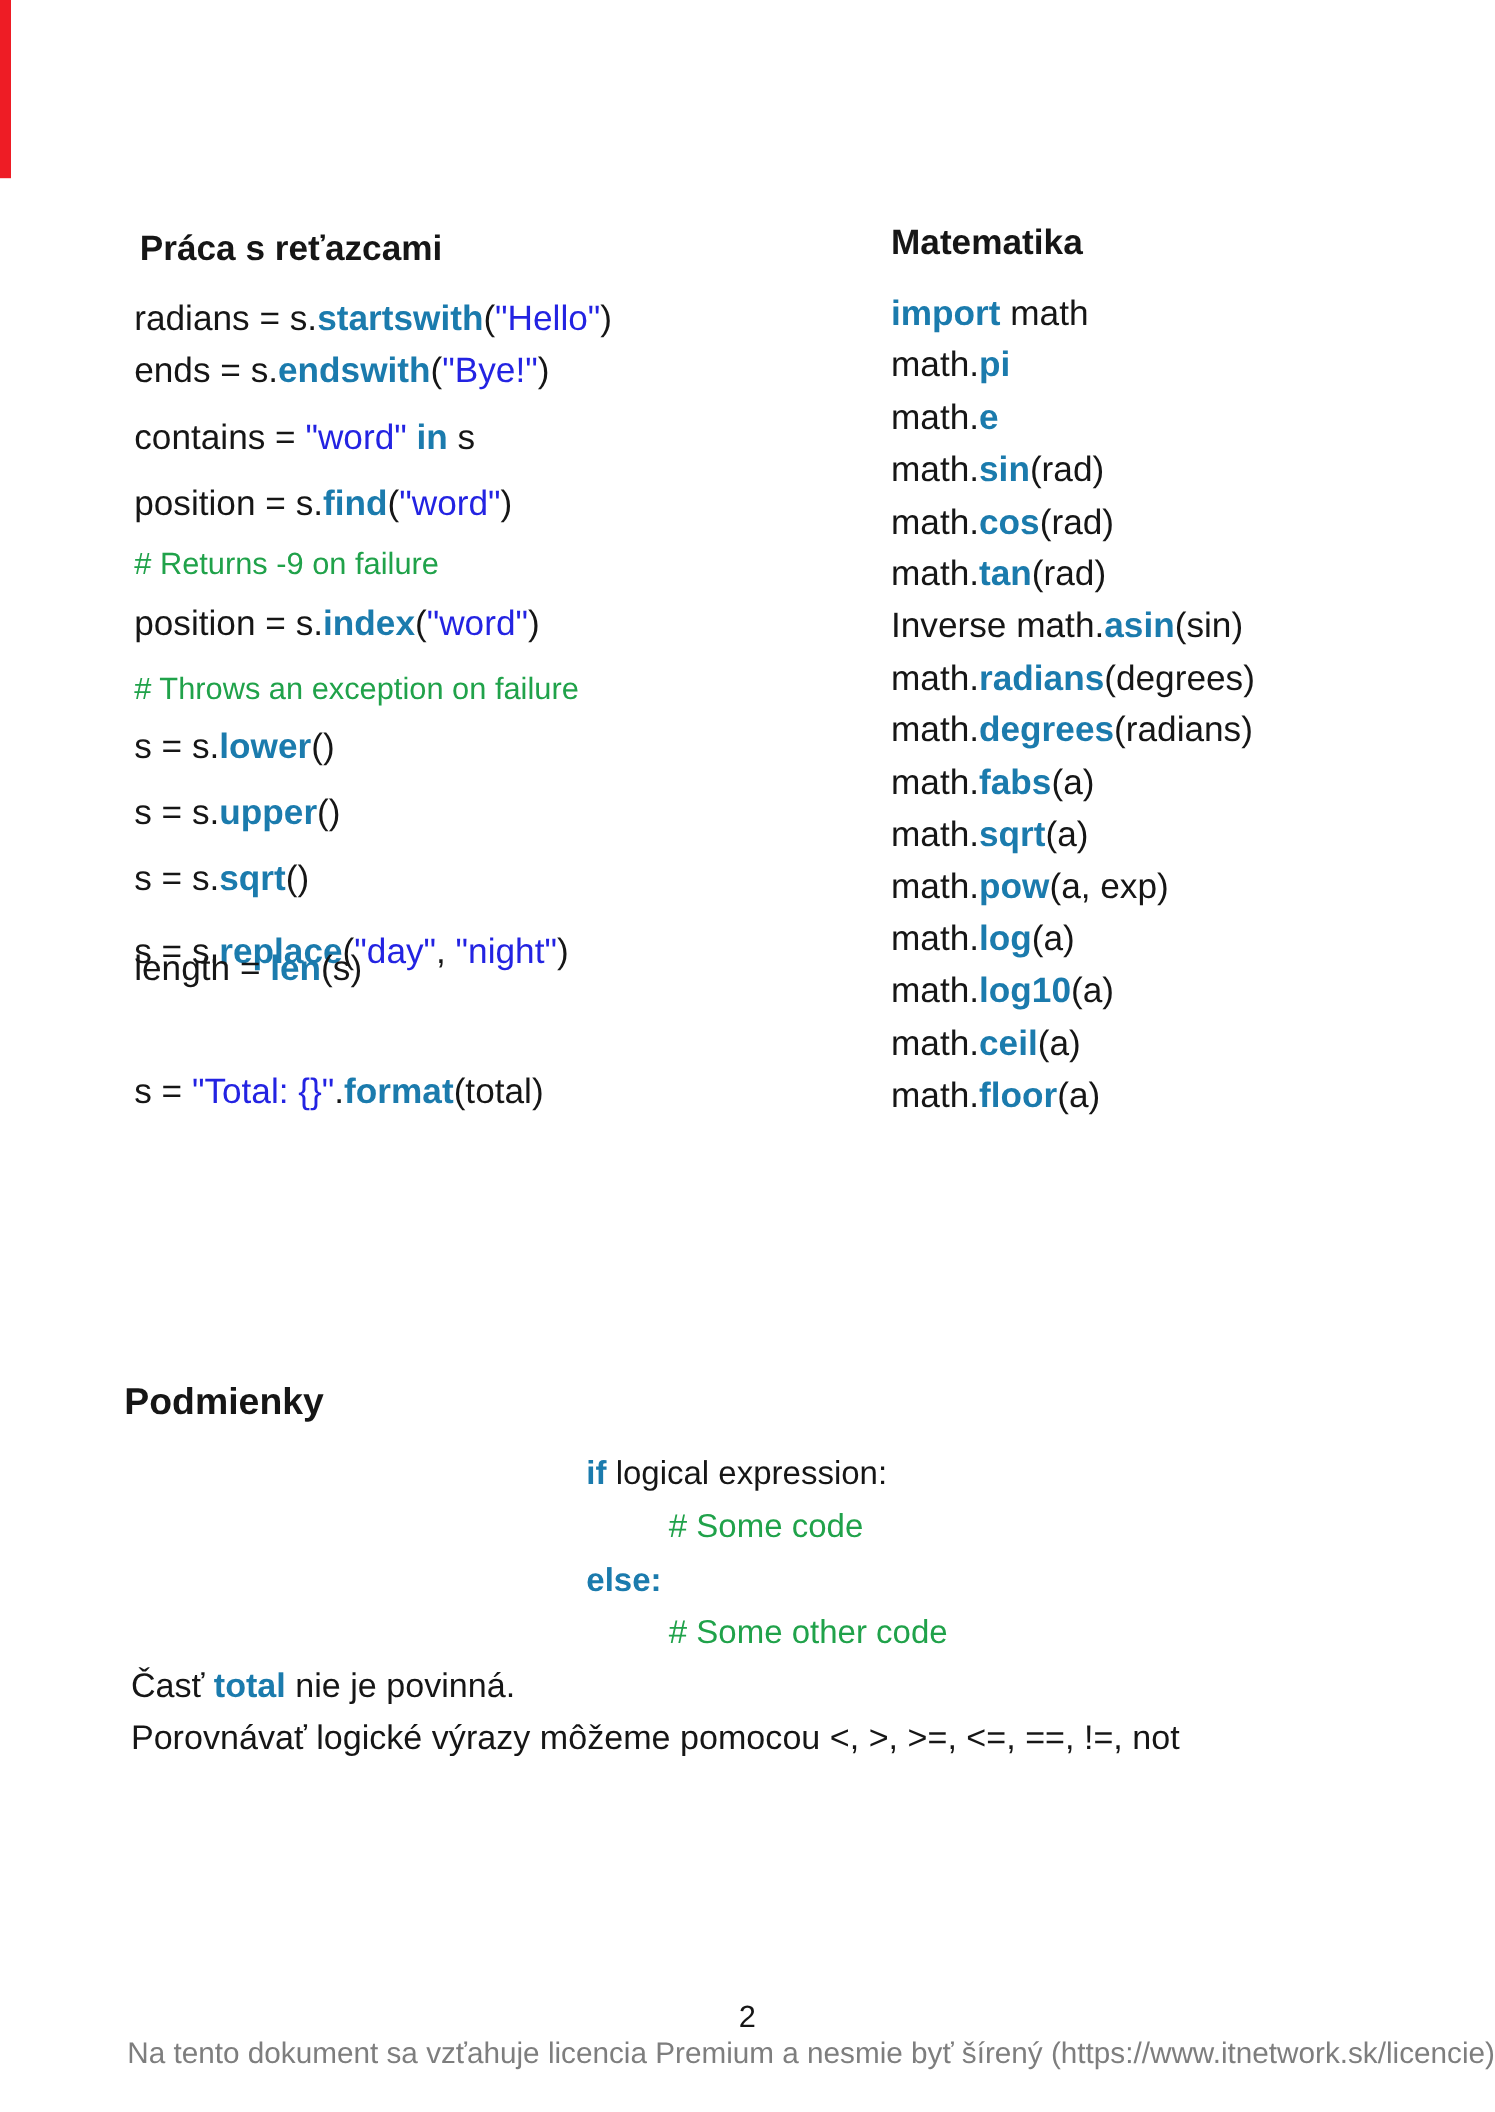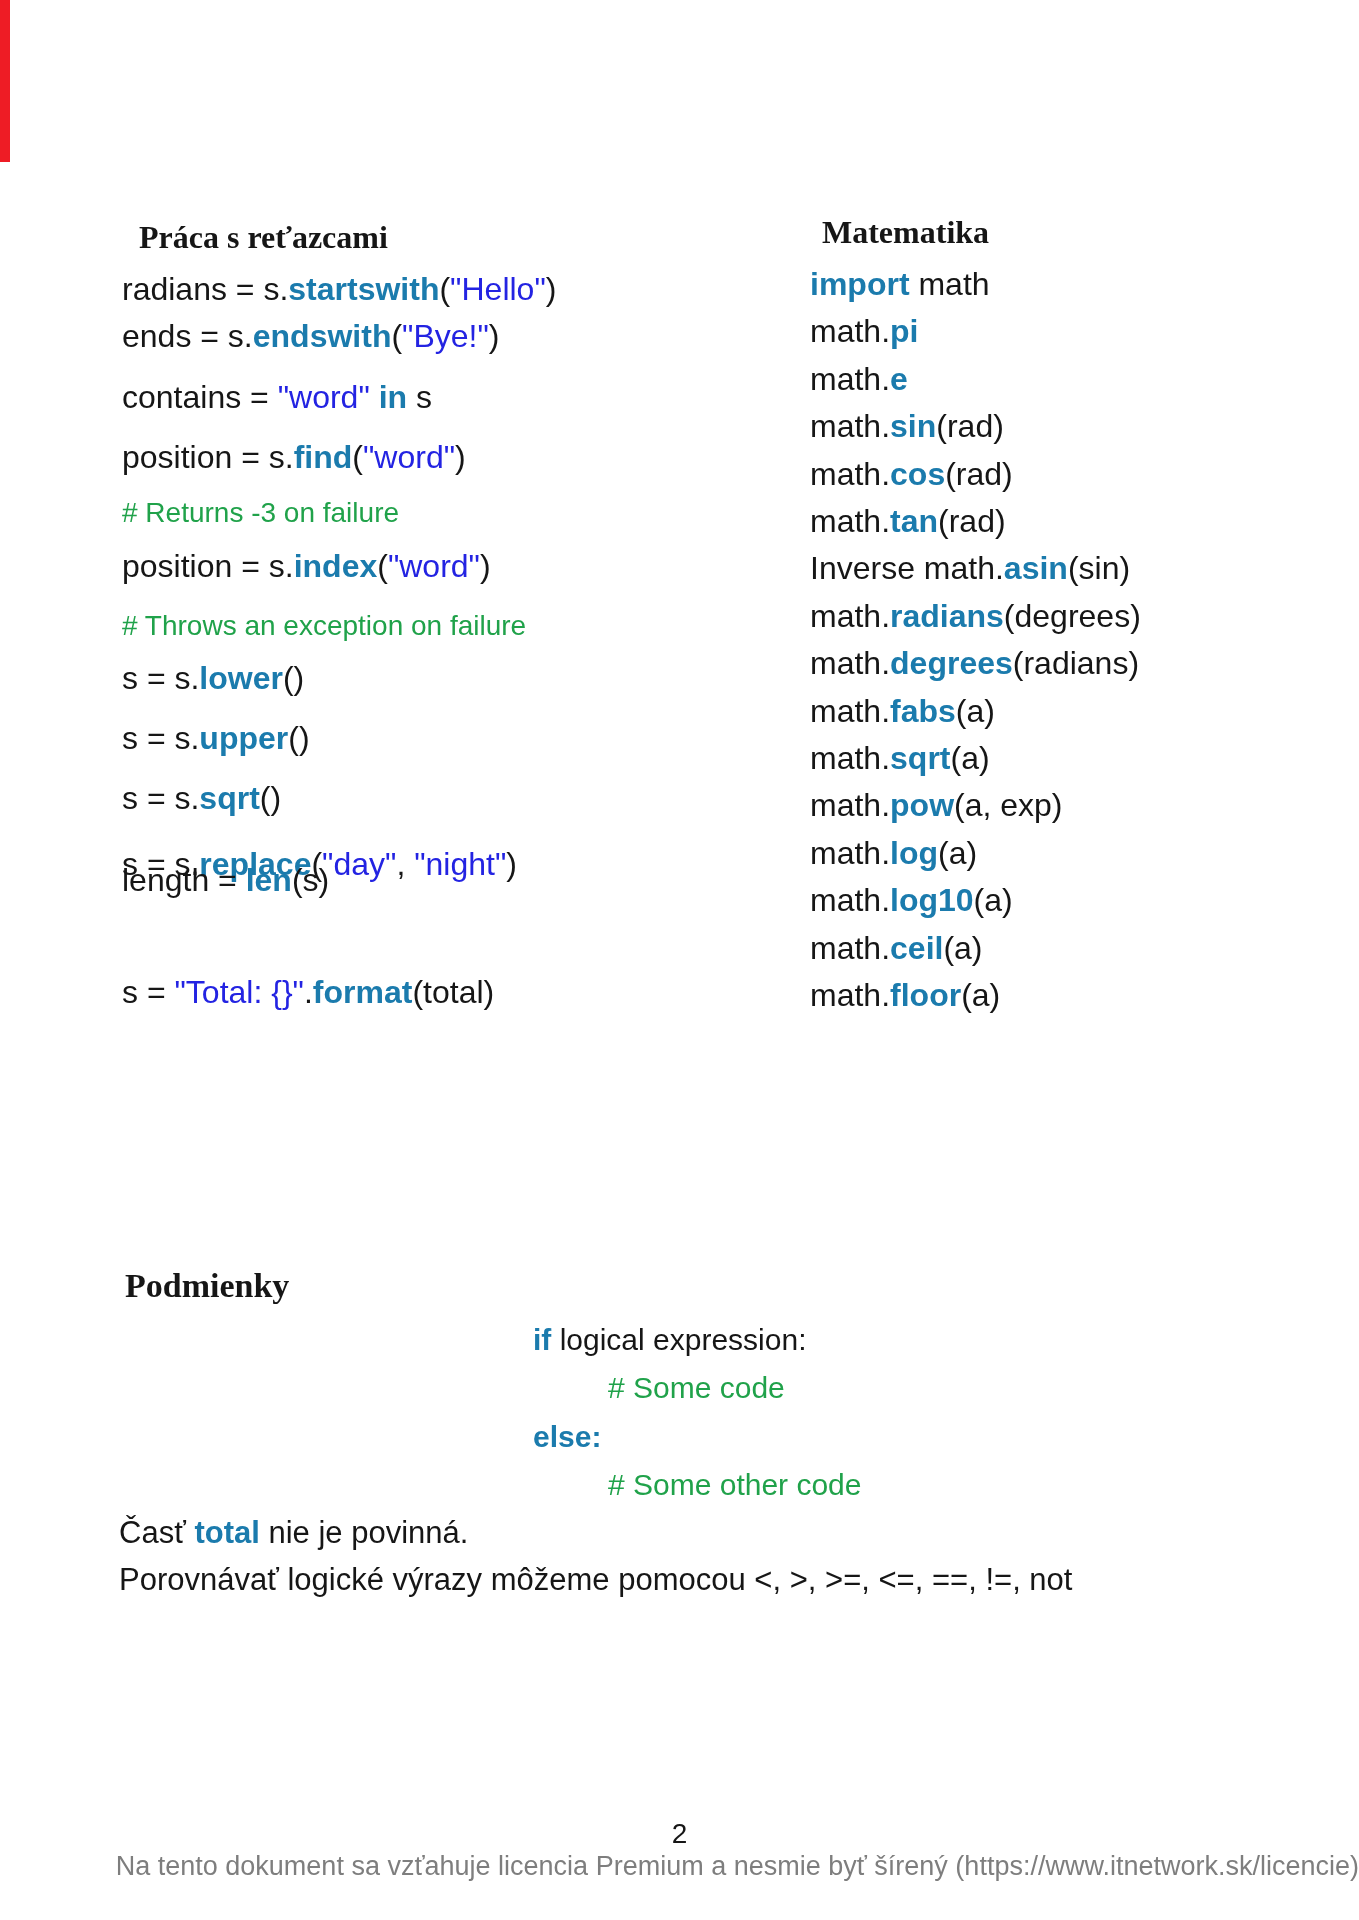--- a/index.html
+++ b/index.html
@@ -2,21 +2,21 @@
 <html style="--ink: #161616; --keyword: #1b7bad; --string: #2323e2; --comment: #20a24a; --muted: #7e7e7e; --accent: #ee1c25;"><head>
 <meta charset="utf-8">
 <style>
   html,body{margin:0;padding:0;background:#ffffff;}
   .page{
     position:relative;width:1359px;height:1920px;background:#ffffff;
     font-family:"Liberation Sans","DejaVu Sans",sans-serif;color:var(--ink);
     overflow:hidden;
   }
   .accent-bar{position:absolute;left:0;top:0;width:10px;height:162px;background:var(--accent);}
-  .sec-title{position:absolute;margin:12px;font-size:32px;font-weight:bold;color:var(--ink);white-space:pre;font-family:Liberation Serif, serif;}
+  .sec-title{position:absolute;margin:0;font-size:32px;font-weight:bold;color:var(--ink);white-space:pre;}
   .codeline{position:absolute;font-size:32px;white-space:pre;}
   .codeline.sm{font-size:28px;}
   .math-col{position:absolute;font-size:32px;line-height:47.4px;white-space:pre;}
   .cond-code{position:absolute;font-size:30px;white-space:pre;}
   .para{position:absolute;font-size:31px;white-space:pre;}
   .footer-num{position:absolute;left:0;top:1818px;width:100%;text-align:center;font-size:28px;color:var(--ink);}
   .footer-lic{position:absolute;left:0;top:1851px;width:100%;text-align:right;font-size:27px;color:var(--muted);}
   .s-p{color:var(--ink);}
   .s-k{color:var(--keyword);font-weight:bold;}
   .s-s{color:var(--string);}
@@ -28,21 +28,21 @@
 
 <div class="page">
 
   <div class="accent-bar"></div>
 
   <h2 class="sec-title" style="left:127px;top:207px">Práca s reťazcami</h2>
   <div class="codeline" style="left:122px;top:271px"><span class="s-p">radians = s.</span><span class="s-k">startswith</span><span class="s-p">(</span><span class="s-s">"Hello"</span><span class="s-p">)</span></div>
   <div class="codeline" style="left:122px;top:318px"><span class="s-p">ends = s.</span><span class="s-k">endswith</span><span class="s-p">(</span><span class="s-s">"Bye!"</span><span class="s-p">)</span></div>
   <div class="codeline" style="left:122px;top:379px"><span class="s-p">contains = </span><span class="s-s">"word"</span><span class="s-p"> </span><span class="s-k">in</span><span class="s-p"> s</span></div>
   <div class="codeline" style="left:122px;top:439px"><span class="s-p">position = s.</span><span class="s-k">find</span><span class="s-p">(</span><span class="s-s">"word"</span><span class="s-p">)</span></div>
-  <div class="codeline sm" style="left:122px;top:497px"><span class="s-c"># Returns -3 on failure</span></div>
+  <div class="codeline sm" style="left:122px;top:497px"><span class="s-c"># Returns -9 on failure</span></div>
   <div class="codeline" style="left:122px;top:548px"><span class="s-p">position = s.</span><span class="s-k">index</span><span class="s-p">(</span><span class="s-s">"word"</span><span class="s-p">)</span></div>
   <div class="codeline sm" style="left:122px;top:610px"><span class="s-c"># Throws an exception on failure</span></div>
   <div class="codeline" style="left:122px;top:660px"><span class="s-p">s = s.</span><span class="s-k">lower</span><span class="s-p">()</span></div>
   <div class="codeline" style="left:122px;top:720px"><span class="s-p">s = s.</span><span class="s-k">upper</span><span class="s-p">()</span></div>
   <div class="codeline" style="left:122px;top:780px"><span class="s-p">s = s.</span><span class="s-k">sqrt</span><span class="s-p">()</span></div>
   <div class="codeline" style="left:122px;top:846px"><span class="s-p">s = s.</span><span class="s-k">replace</span><span class="s-p">(</span><span class="s-s">"day"</span><span class="s-p">, </span><span class="s-s">"night"</span><span class="s-p">)</span></div>
   <div class="codeline" style="left:122px;top:862px"><span class="s-p">length = </span><span class="s-k">len</span><span class="s-p">(s)</span></div>
   <div class="codeline" style="left:122px;top:974px"><span class="s-p">s = </span><span class="s-s">"Total: {}"</span><span class="s-p">.</span><span class="s-k">format</span><span class="s-p">(total)</span></div>
 
   <h2 class="sec-title" style="left:810px;top:202px">Matematika</h2>

